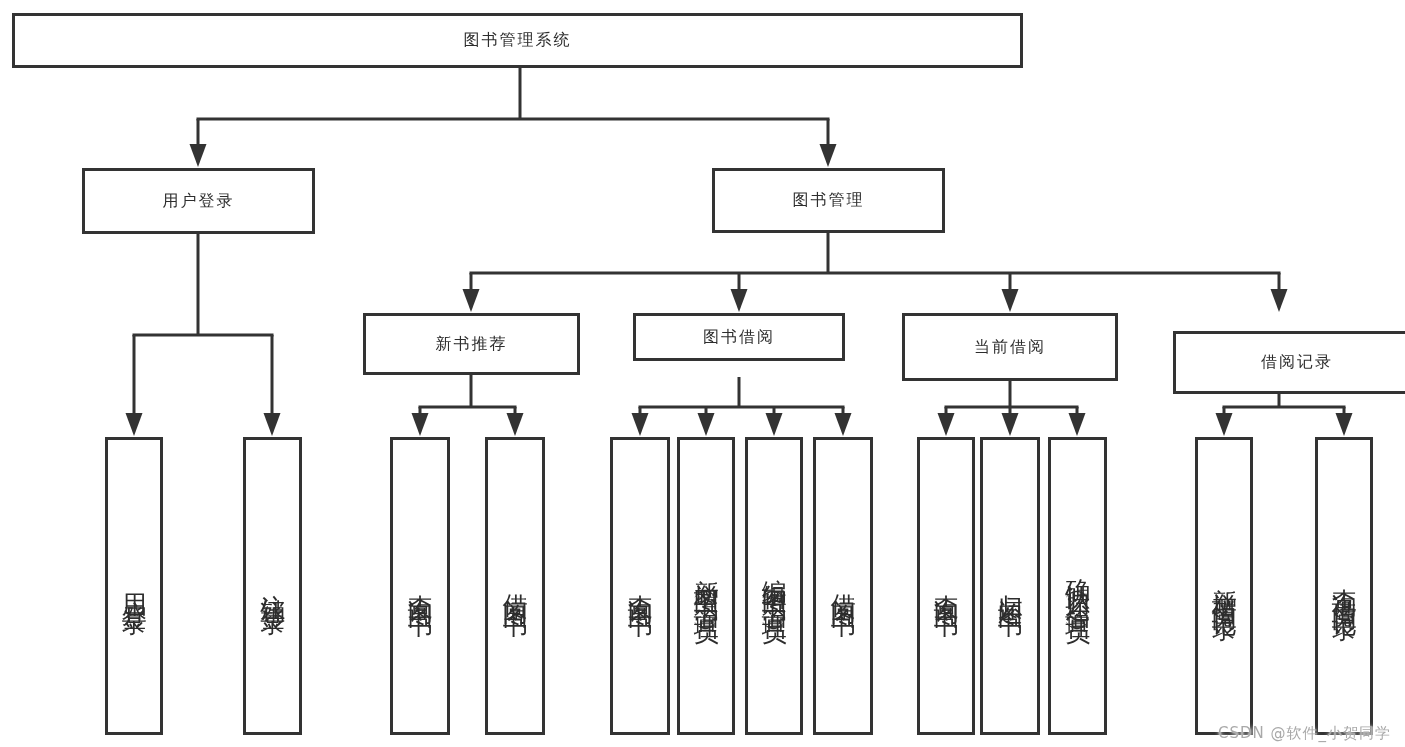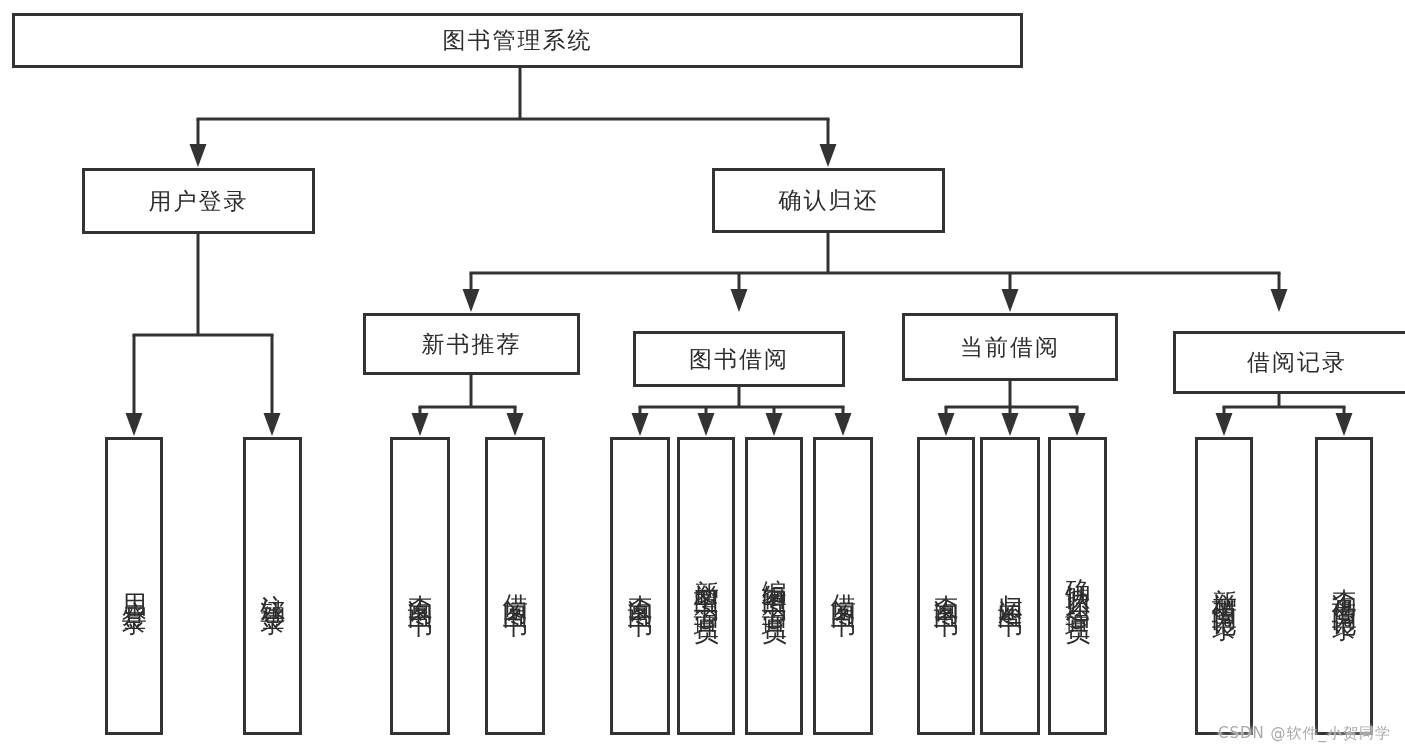--- a/index.html
+++ b/index.html
@@ -24,21 +24,21 @@
     box-sizing: border-box;
     border: 3px solid var(--line, #333333);
     background: #ffffff;
     display: flex;
     align-items: center;
     justify-content: center;
     color: var(--text, #2d2d2d);
     z-index: 2;
   }
   .node.h .label {
-    font-size: 23px;
+    font-size: 16px;
     letter-spacing: 2px;
     white-space: nowrap;
   }
   .node.v .label {
     writing-mode: vertical-rl;
     text-orientation: mixed;
     font-size: 25px;
     letter-spacing: 6px;
     line-height: 1.1;
     white-space: nowrap;
@@ -114,26 +114,26 @@
       <polygon points="1335.5,413 1352.5,413 1344,436" fill="#333333"></polygon>
     </svg>
   <div id="watermark">CSDN @软件_小贺同学</div>
 <div class="node h" style="left: 12px; top: 13px; width: 1011px; height: 55px;">
       <span class="label">图书管理系统</span>
     </div>
     <div class="node h" style="left: 82px; top: 168px; width: 233px; height: 66px;">
       <span class="label">用户登录</span>
     </div>
     <div class="node h" style="left: 712px; top: 168px; width: 233px; height: 65px;">
-      <span class="label">确认归还</span>
+      <span class="label">图书管理</span>
     </div>
     <div class="node h" style="left: 363px; top: 313px; width: 217px; height: 62px;">
       <span class="label">新书推荐</span>
     </div>
-    <div class="node h" style="left: 633px; top: 331px; width: 212px; height: 56px;">
+    <div class="node h" style="left: 633px; top: 313px; width: 212px; height: 48px;">
       <span class="label">图书借阅</span>
     </div>
     <div class="node h" style="left: 902px; top: 313px; width: 216px; height: 68px;">
       <span class="label">当前借阅</span>
     </div>
     <div class="node h" style="left: 1173px; top: 331px; width: 248px; height: 63px;">
       <span class="label">借阅记录</span>
     </div>
     <div class="node v" style="left: 105px; top: 437px; width: 58px; height: 298px;">
       <span class="label">用户登录</span>

